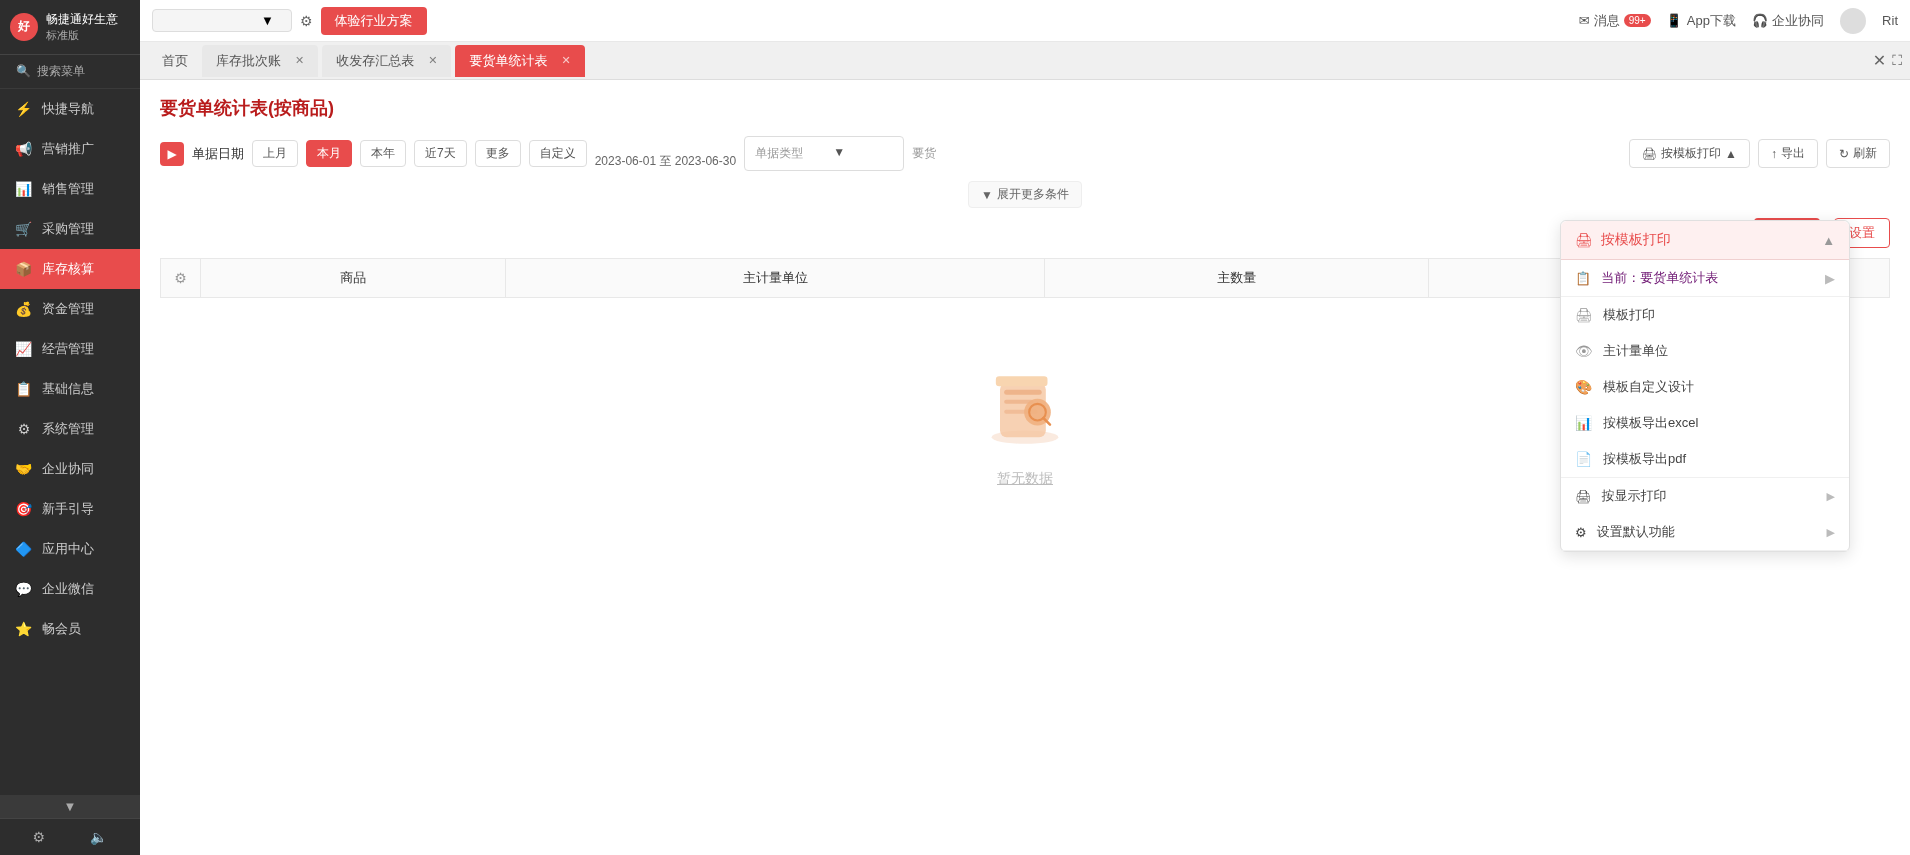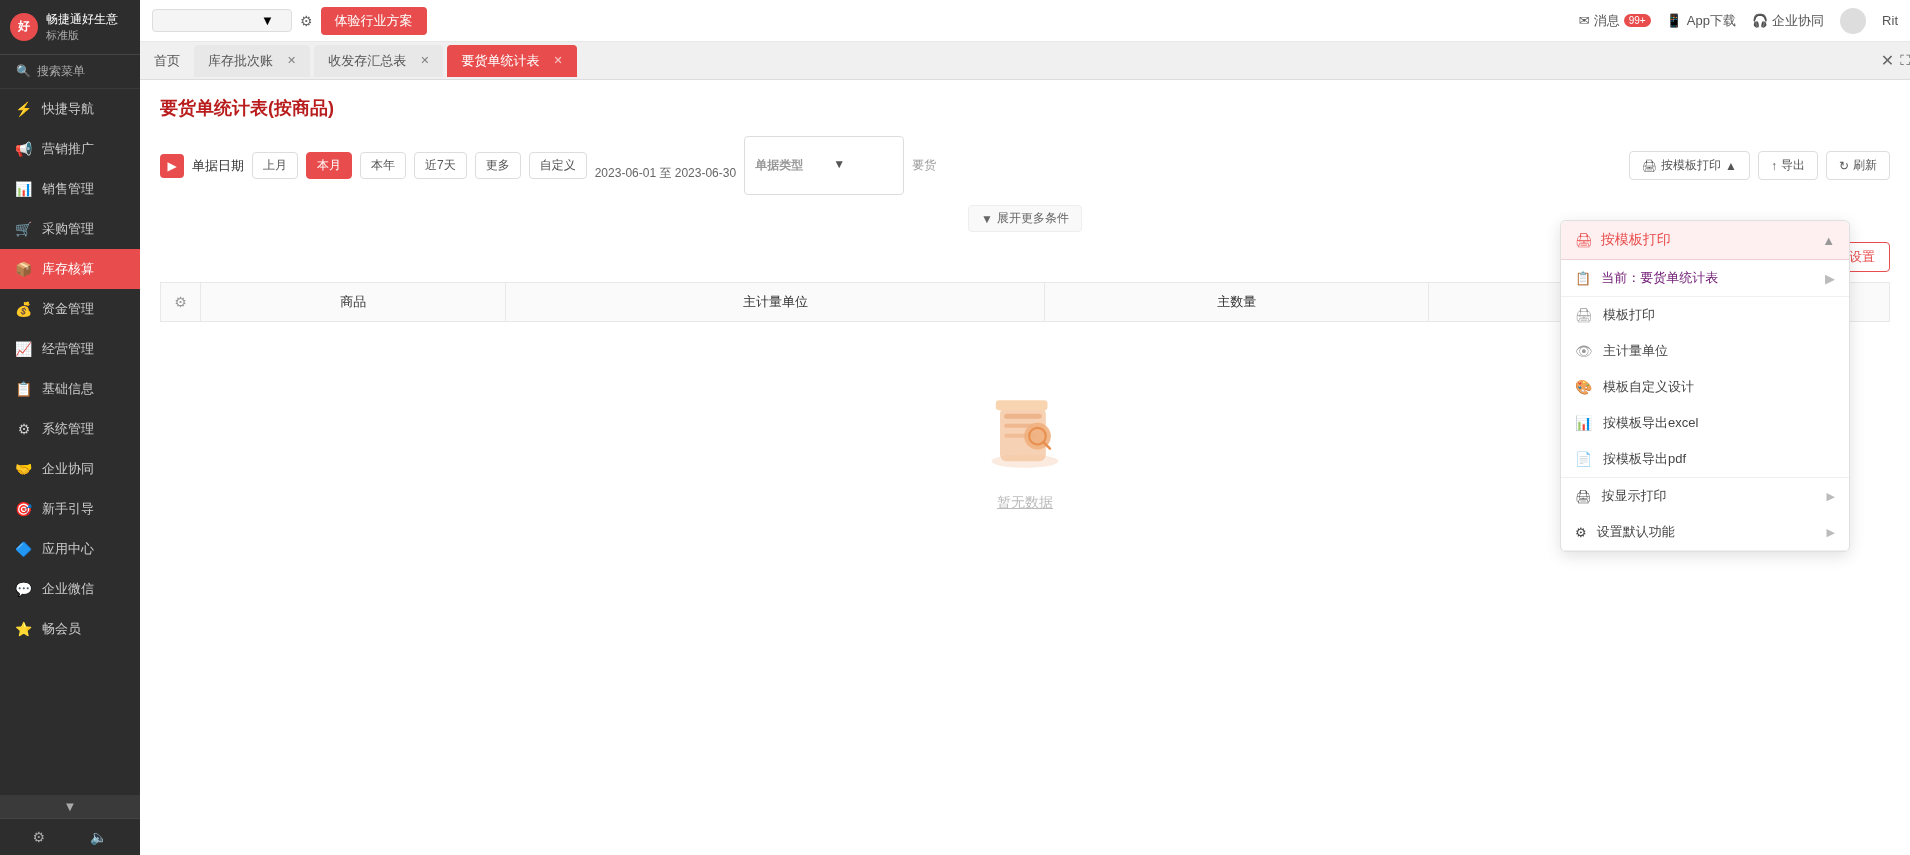--- a/index.html
+++ b/index.html
@@ -162,21 +162,21 @@
       height: 26px;
       background: #ddd;
       border-radius: 50%;
     }
 
     
     .tabs-bar {
       background: #f0f0f0;
       display: flex;
       align-items: center;
-      padding: 0 0;
+      padding: 0 8px;
       border-bottom: 1px solid #ddd;
       height: 38px;
     }
     .tab-item {
       display: flex;
       align-items: center;
       padding: 6px 14px;
       font-size: 13px;
       cursor: pointer;
       color: #555;
@@ -269,28 +269,27 @@
     .filter-date-range {
       font-size: 12px;
       color: #666;
       margin-top: 16px;
     }
     .filter-select {
       display: flex;
       align-items: flex-start;
       border: 1px solid #ddd;
       border-radius: 4px;
-      padding: 20px 10px;
+      padding: 8px 10px;
       background: white;
       font-size: 12px;
       color: #555;
       cursor: pointer;
       gap: 30px;
       min-width: 160px;
-      font-weight: bold;
     }
     .filter-select-label { color: #999; }
     .expand-more-btn {
       display: flex;
       align-items: center;
       gap: 4px;
       color: #666;
       font-size: 12px;
       cursor: pointer;
       background: #f9f9f9;

